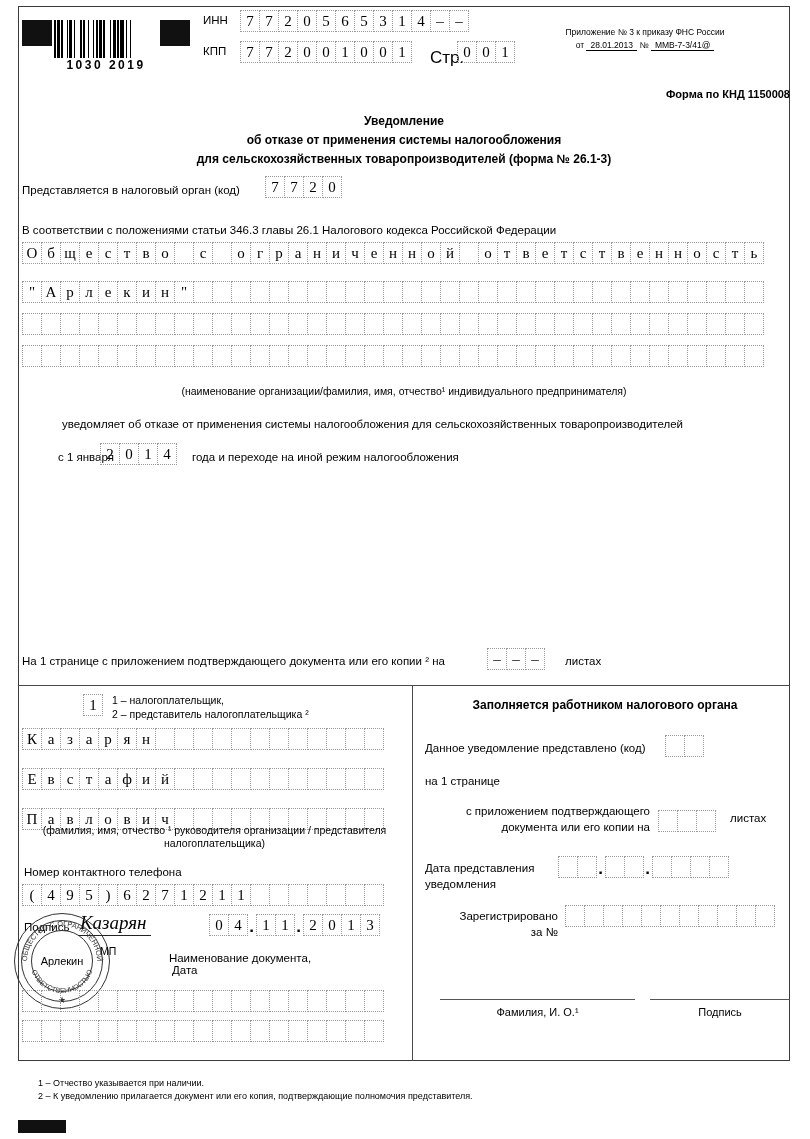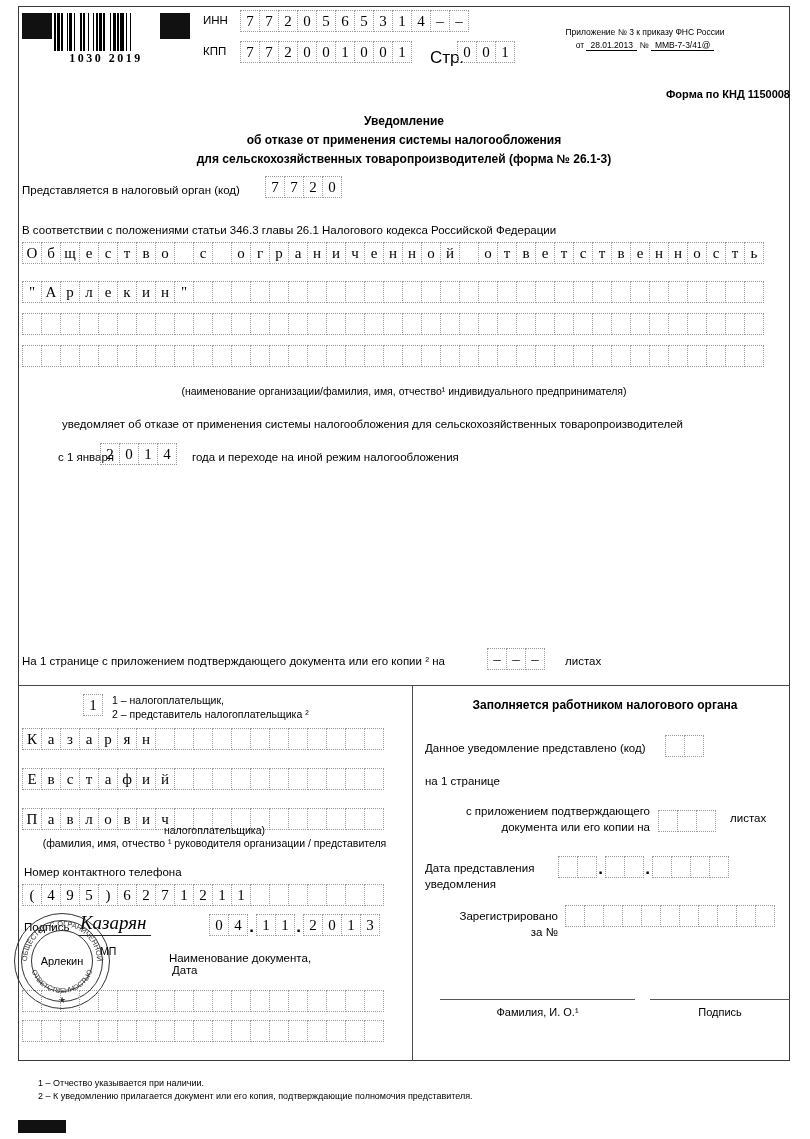--- a/index.html
+++ b/index.html
@@ -29,21 +29,21 @@
     width:772px; height:0;
     border-top:1px solid #4a4a4a;
   }
   .divider-v{
     position:absolute;
     left:412px; top:686px;
     width:0; height:375px;
     border-left:1px solid #4a4a4a;
   }
   
-  .barcode-wrap{position:absolute;left:22px;top:9px;width:168px;height:58px;font-family:Liberation Serif, serif;}
+  .barcode-wrap{position:absolute;left:22px;top:16px;width:168px;height:58px;}
   .bc-sq{position:absolute;background:#111;}
   .bc-sq.l{left:0;top:4px;width:30px;height:26px;}
   .bc-sq.r{right:0;top:4px;width:30px;height:26px;}
   .bc-bars{position:absolute;left:32px;top:4px;width:104px;height:38px;}
   .bc-bars i{position:absolute;top:0;background:#000;height:100%;}
   .bc-num{
     position:absolute;left:0;top:42px;width:168px;
     text-align:center;font-size:12px;letter-spacing:2.5px;font-weight:bold;
   }
   
@@ -533,22 +533,22 @@
         <div class="cell"></div>
         <div class="cell"></div>
         <div class="cell"></div>
         <div class="cell"></div>
         <div class="cell"></div>
         <div class="cell"></div>
         <div class="cell"></div>
       </div>
     </div>
   <div class="fio-caption">
+    <div>(фамилия, имя, отчество ¹ руководителя организации / представителя</div>
     <div>налогоплательщика)</div>
-    <div>(фамилия, имя, отчество ¹ руководителя организации / представителя</div>
   </div>
 
   <div class="phone-lbl">Номер контактного телефона</div>
   <div class="phone-cells cells" id="phone-cells">
       <div class="cell">(</div>
       <div class="cell">4</div>
       <div class="cell">9</div>
       <div class="cell">5</div>
       <div class="cell">)</div>
       <div class="cell">6</div>

